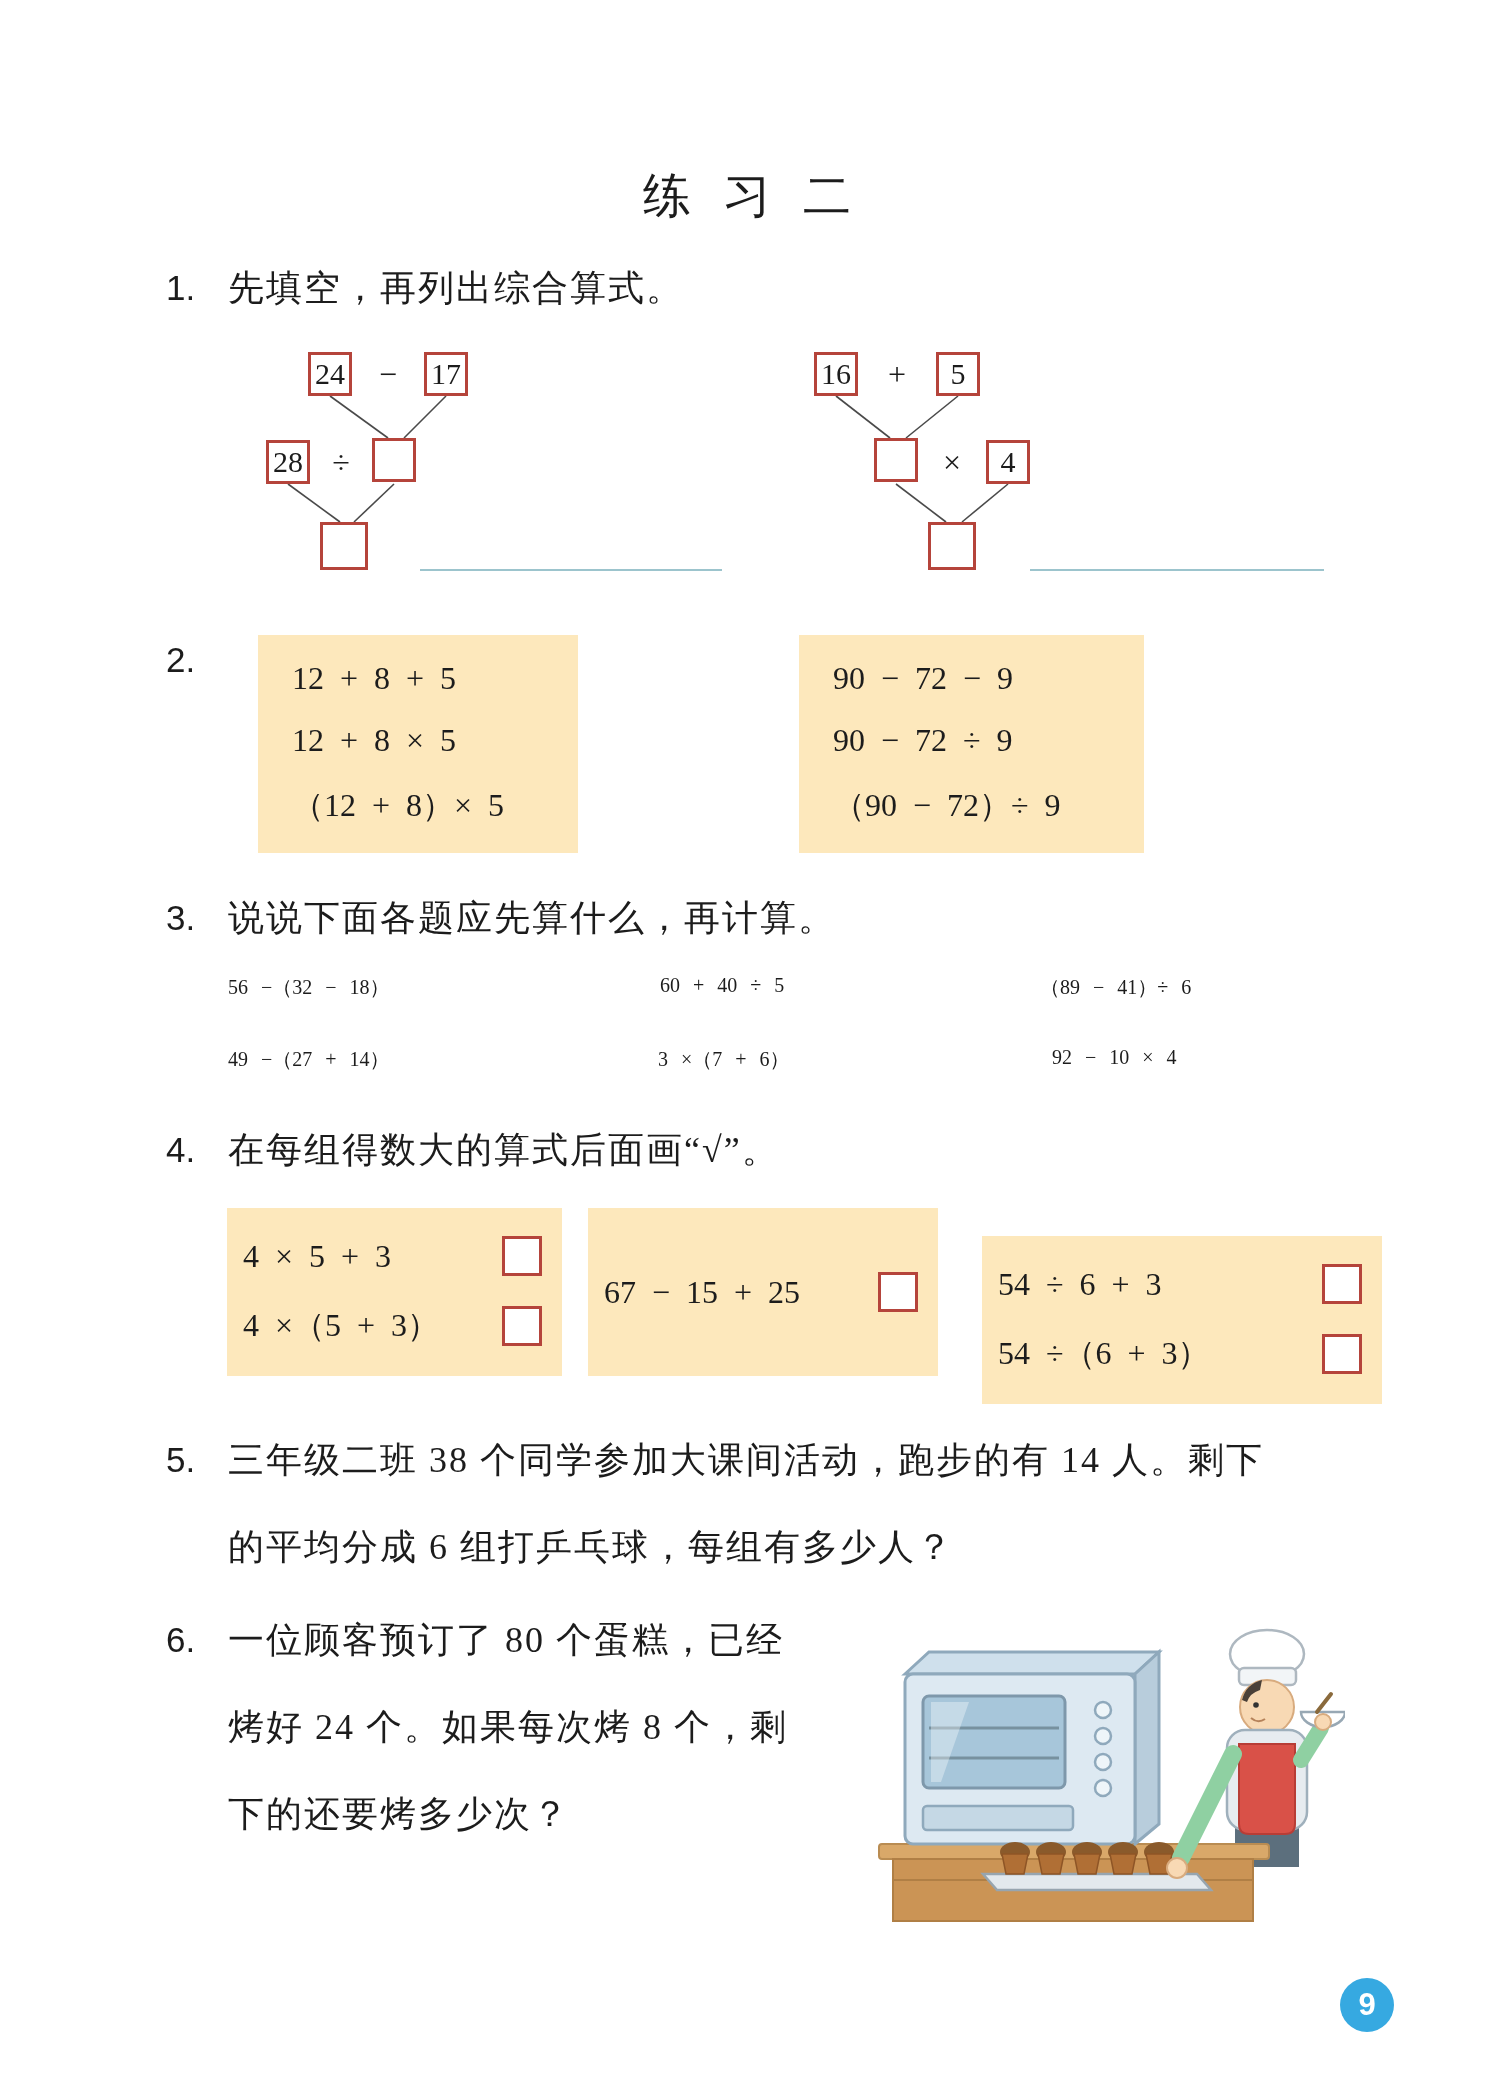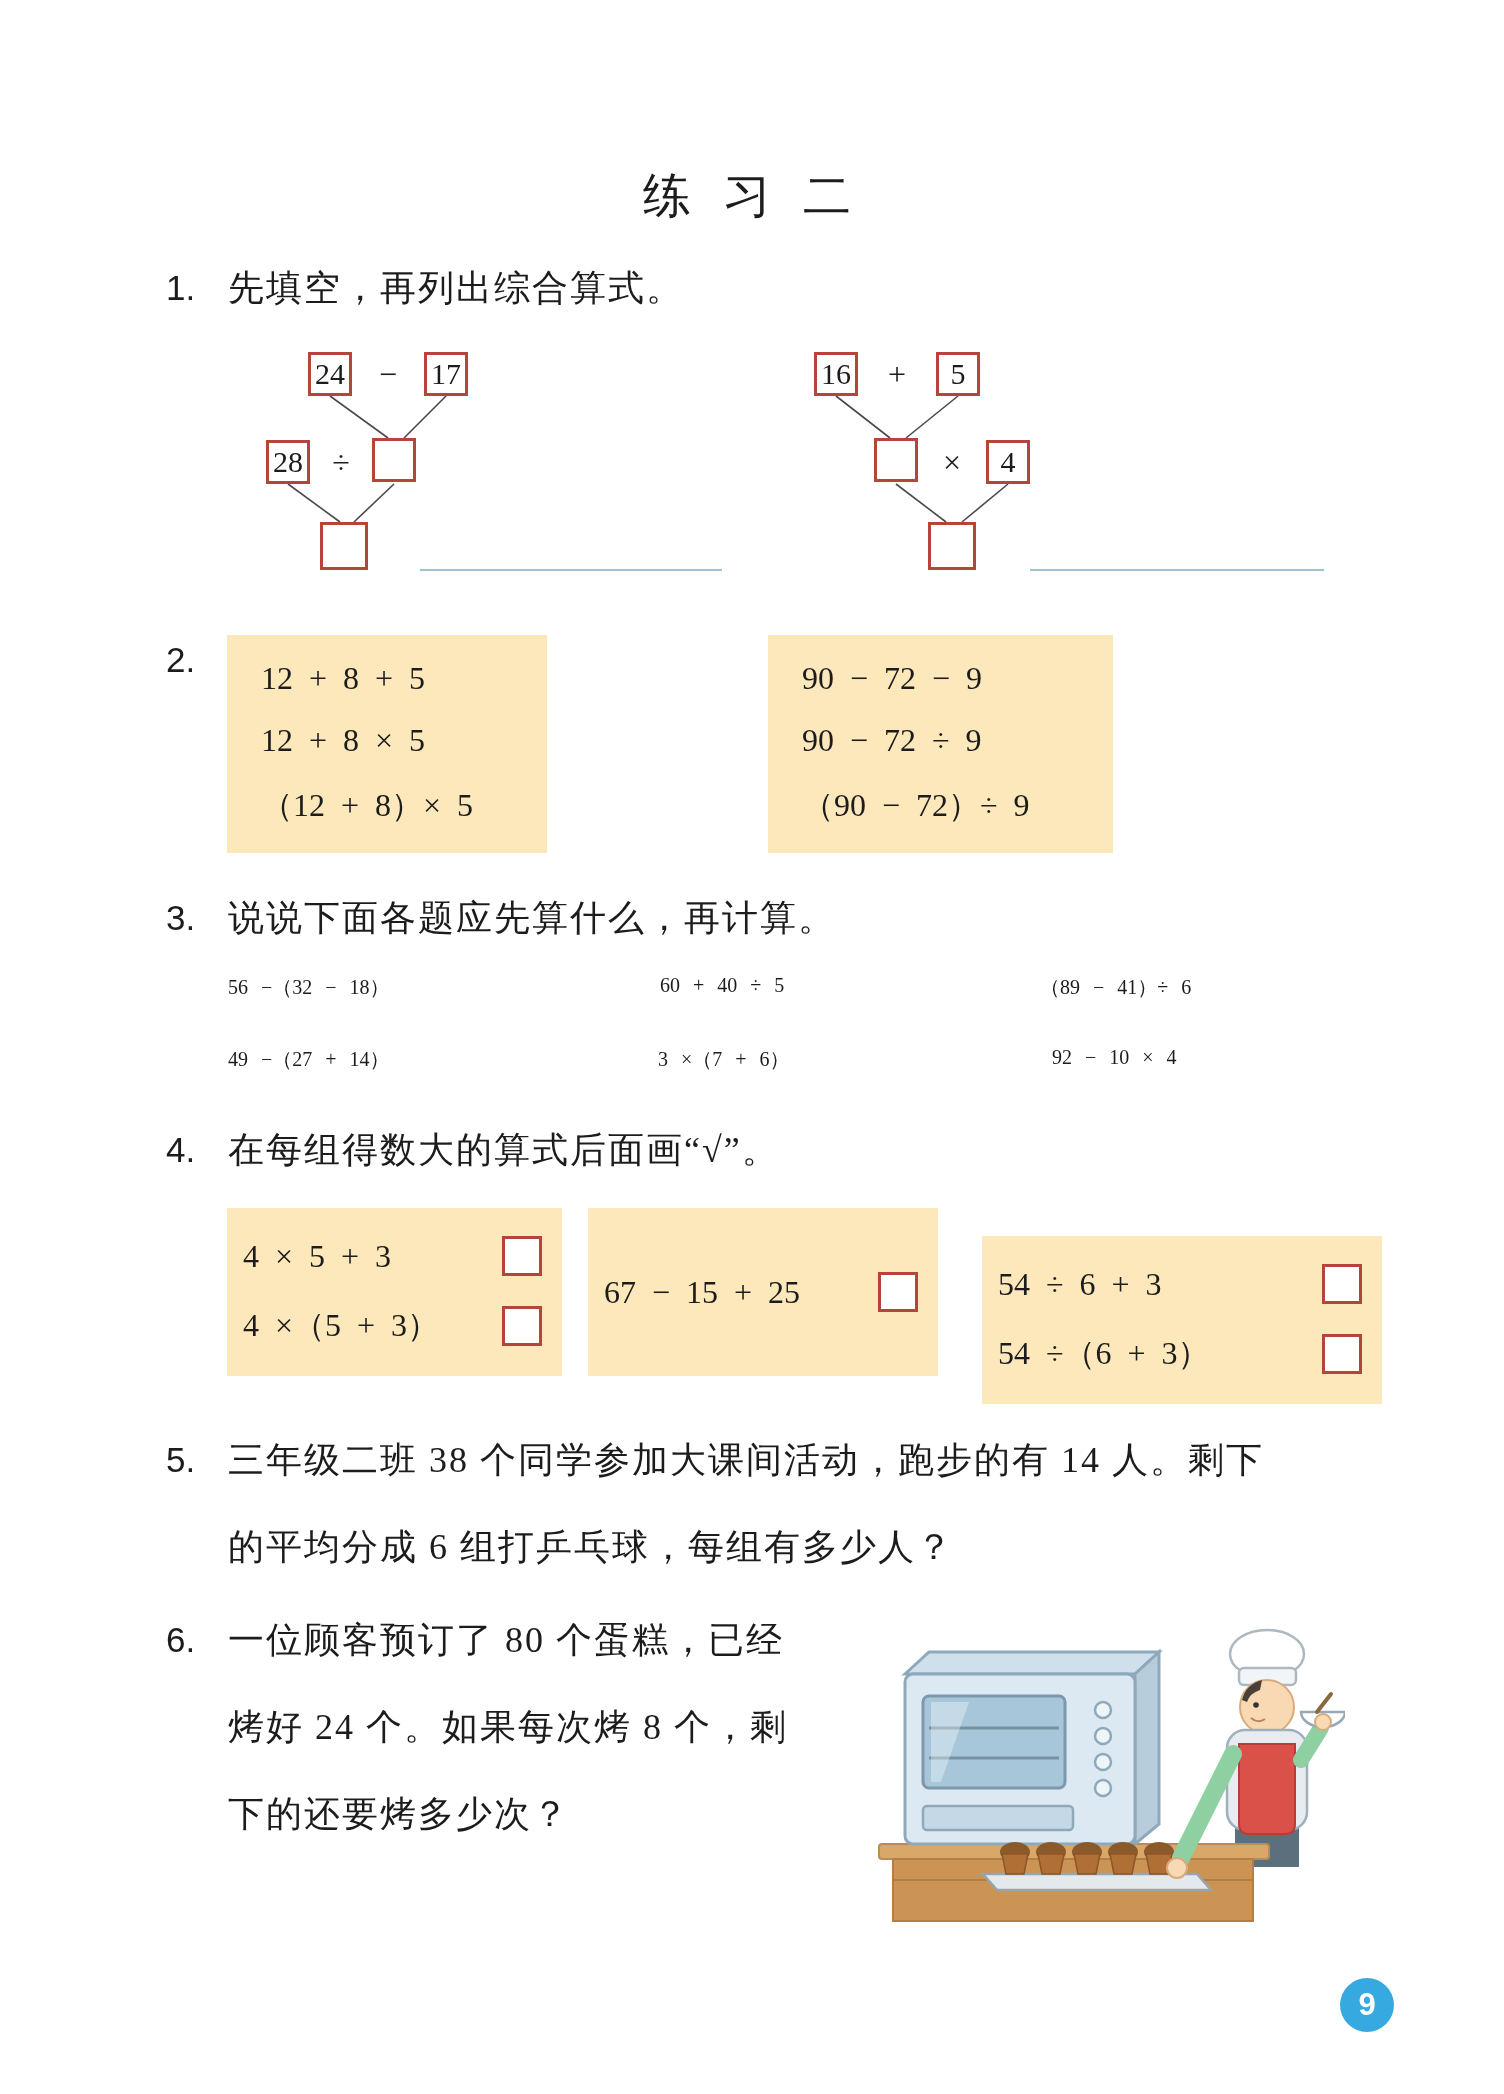--- a/index.html
+++ b/index.html
@@ -24,21 +24,21 @@
     position:absolute; width:44px; height:44px; background:#fff;
     border:3px solid #b5443b; display:flex; align-items:center; justify-content:center;
     font-size:30px;
   }
   .nbox.big { width:48px; height:48px; }
   .op { position:absolute; font-size:32px; text-align:center; }
   .ans-line { position:absolute; height:3px; border-bottom:2px solid #9cc4cd; }
 
   
   .hl { position:absolute; background:#fde8bc; }
-  .hl-col { display:flex; flex-direction:column; justify-content:space-evenly; padding-left:34px; }
+  .hl-col { display:flex; flex-direction:column; justify-content:space-evenly; padding-left:34px;margin-left:31px; }
   .p4-box { display:flex; flex-direction:column; justify-content:space-evenly; padding:0 20px 0 16px; }
   .p4-row { display:flex; align-items:center; justify-content:space-between; }
   .chk { width:40px; height:40px; background:#fff; border:3px solid #b5443b; flex:0 0 auto; margin-left:12px; }
 
   
   .badge {
     position:absolute; left:1340px; top:1978px; width:54px; height:54px; border-radius:50%;
     background:#36a9e1; color:#fff; display:flex; align-items:center; justify-content:center;
     font-size:31px; font-family:"Liberation Sans","DejaVu Sans",sans-serif; font-weight:bold;
   }

